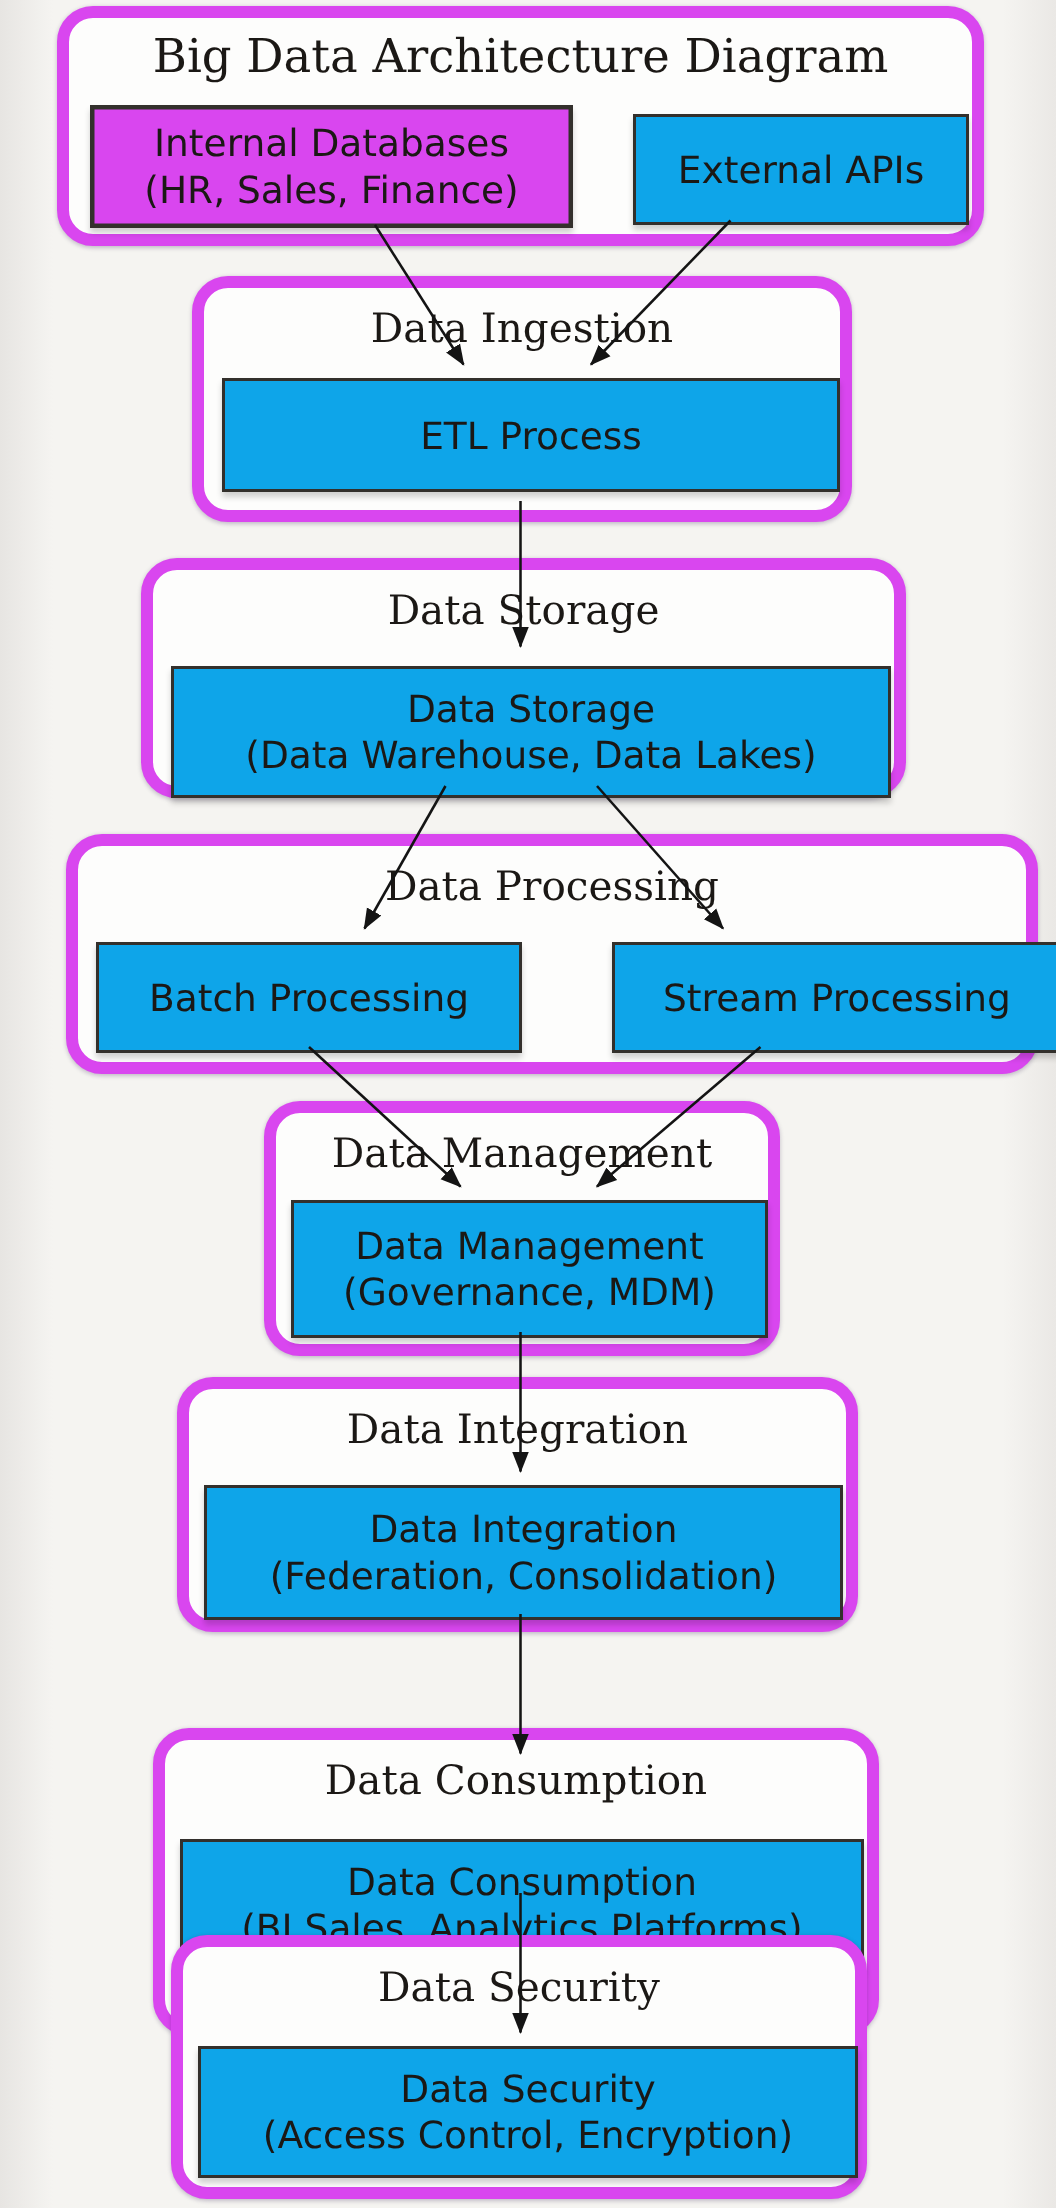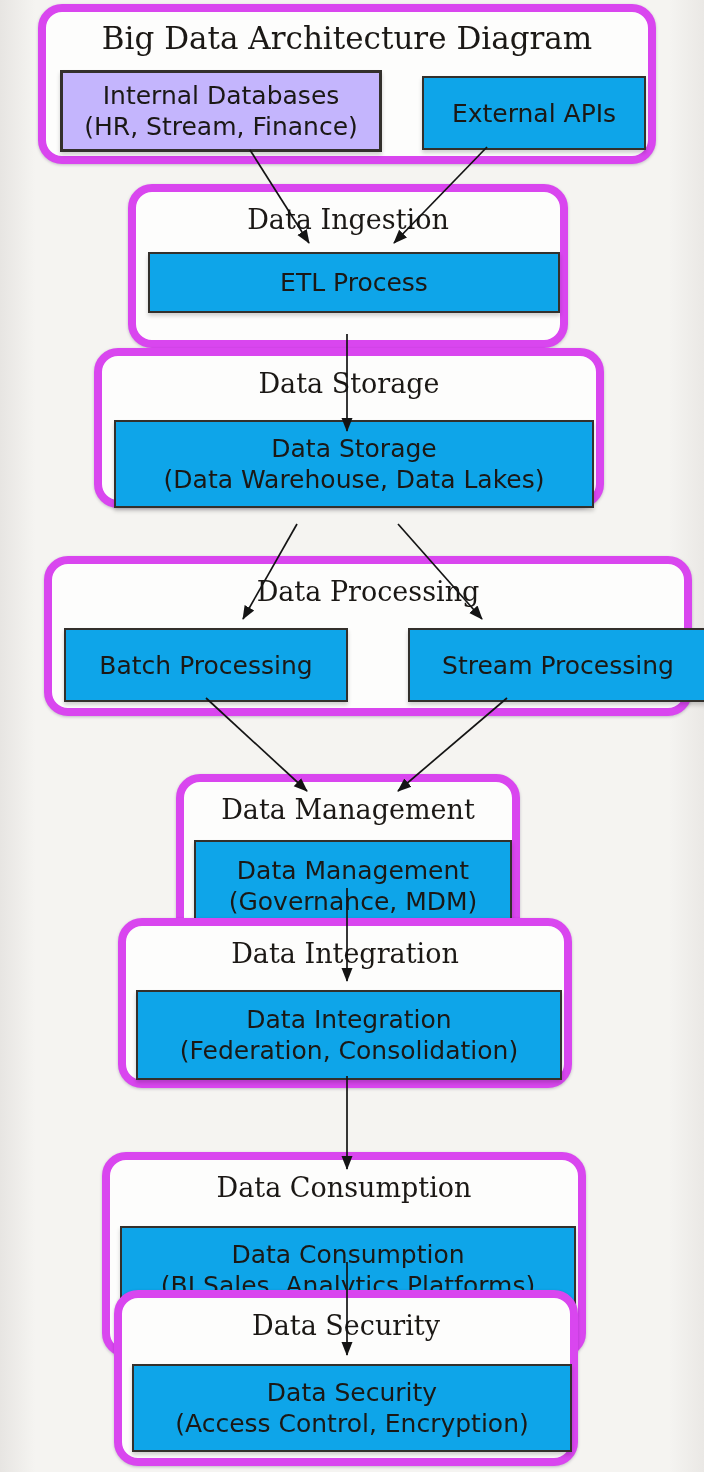--- a/index.html
+++ b/index.html
@@ -38,45 +38,45 @@
     align-items: center;
     justify-content: center;
     text-align: center;
     font-size: 25px;
     line-height: 1.24;
     color: #1b1815;
     box-shadow: 0 3px 4px rgba(0,0,0,.18);
     white-space: nowrap;
   }
   .node.orange { background: #0ea5e9; }
-  .node.blue   { background: #c4b5fd; border-width: 3px; }
+  .node.blue   { background: #d946ef; border-width: 3px; }
 
   
   .c-sources     { left: 38px;  top: 4px;    width: 618px; height: 160px; }
   .c-ingestion   { left: 128px; top: 184px;  width: 440px; height: 164px; }
-  .c-storage     { left: 94px;  top: 348px;  width: 510px; height: 160px; }
+  .c-storage     { left: 94px;  top: 372px;  width: 510px; height: 160px; }
   .c-processing  { left: 44px;  top: 556px;  width: 648px; height: 160px; }
-  .c-management  { left: 176px; top: 734px;  width: 344px; height: 170px; margin-top: 40px; }
+  .c-management  { left: 176px; top: 734px;  width: 344px; height: 170px; }
   .c-integration { left: 118px; top: 918px;  width: 454px; height: 170px; }
   .c-consumption { left: 102px; top: 1104px; width: 484px; height: 205px; margin-top: 48px; }
   .c-security    { left: 114px; top: 1290px; width: 464px; height: 176px; }
 
   .c-sources .cluster-title { top: 8px; font-size: 31px; }
   .c-ingestion .cluster-title,
   .c-storage .cluster-title,
   .c-processing .cluster-title,
   .c-management .cluster-title,
   .c-integration .cluster-title,
   .c-consumption .cluster-title,
   .c-security .cluster-title { top: 12px; }
 
   
   .n-internal    { left: 14px;  top: 58px; width: 322px; height: 82px; }
   .n-external    { left: 376px; top: 64px; width: 224px; height: 74px; }
-  .n-etl         { left: 12px;  top: 60px; width: 412px; height: 61px; align-items: center; }
+  .n-etl         { left: 12px;  top: 60px; width: 412px; height: 76px; align-items: center; }
   .n-storage     { left: 12px;  top: 64px; width: 480px; height: 88px; }
   .n-batch       { left: 12px;  top: 64px; width: 284px; height: 74px; }
   .n-stream      { left: 328px; top: 64px; width: 300px; height: 74px; margin-left: 28px; }
   .n-management  { left: 10px;  top: 58px; width: 318px; height: 92px; }
   .n-integration { left: 10px;  top: 64px; width: 426px; height: 90px; }
   .n-consumption { left: 10px;  top: 66px; width: 456px; height: 88px; }
   .n-security    { left: 10px;  top: 66px; width: 440px; height: 88px; }
 
   svg.edge-layer {
     position: absolute; left: 0; top: 0;
@@ -88,21 +88,21 @@
 </style>
 </head>
 <body>
 
 <div class="canvas">
 
   <div class="cluster c-sources">
     <div class="cluster-title">Big Data Architecture Diagram</div>
     <div class="node blue n-internal">
       <span>Internal Databases</span>
-      <span>(HR, Stream, Finance)</span>
+      <span>(HR, Sales, Finance)</span>
     </div>
     <div class="node orange n-external">
       <span>External APIs</span>
     </div>
   </div>
 
   <div class="cluster c-ingestion">
     <div class="cluster-title">Data Ingestion</div>
     <div class="node orange n-etl">
       <span>ETL Process</span>

